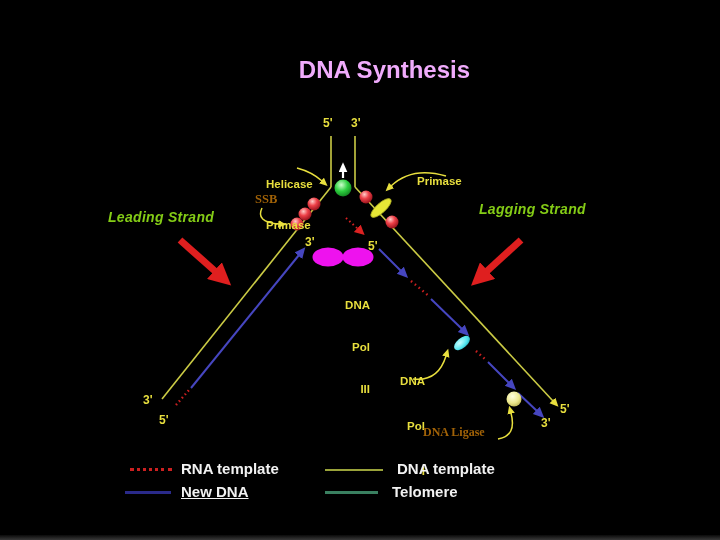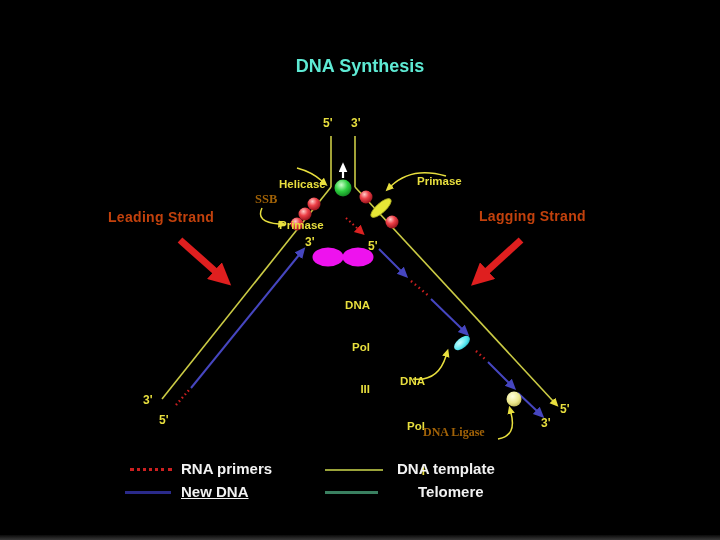--- a/index.html
+++ b/index.html
@@ -1,22 +1,22 @@
 <!DOCTYPE html>
 <html><head>
 <meta charset="utf-8">
 <style>
   html,body{margin:0;padding:0;background:#000;}
   #stage{
     position:relative;width:720px;height:540px;background:#000;overflow:hidden;
     font-family:"Liberation Sans",sans-serif;
   }
   .lbl{position:absolute;white-space:pre;}
-  .title{font-size:18px;font-weight:bold;color:#5eead4;text-align:center;}
-  .strandname{font-size:14px;font-weight:bold;color:#c2410c;letter-spacing:.3px;}
+  .title{font-size:24px;font-weight:bold;color:#f0abfc;text-align:right;}
+  .strandname{font-size:14px;font-weight:bold;color:#84cc16;letter-spacing:.3px;font-style:italic;}
   .ylab{color:#e8df3e;font-weight:bold;font-size:11.5px;line-height:13.5px;}
   .ylab-serif{color:#a16207;font-weight:bold;font-family:"Liberation Serif",serif;}
   .prime{color:#e8df3e;font-weight:bold;font-size:12px;}
   .center{text-align:right;}
   .legend-label{font-size:15px;font-weight:bold;color:#f2f2f2;}
   .swatch{position:absolute;}
   .sw-rna{border-top:3px dotted #cc2020;width:42px;height:0;}
   .sw-newdna{background:#2a2a8a;width:46px;height:3px;}
   .sw-template{background:#9aa33a;width:58px;height:2px;}
   .sw-telomere{background:#3a8060;width:53px;height:3px;}
@@ -109,23 +109,23 @@
     <path d="M297,168 Q312,172 322,181" stroke="#e8df3e" stroke-width="1.5" fill="none" marker-end="url(#mYel)"></path>
     <path d="M446,176 Q412,166 391,186" stroke="#e8df3e" stroke-width="1.5" fill="none" marker-end="url(#mYel)"></path>
     <path d="M262,208 Q255,222 279,224" stroke="#e8df3e" stroke-width="1.5" fill="none" marker-end="url(#mYel)"></path>
     <path d="M413,379 Q438,382 446,356" stroke="#e8df3e" stroke-width="1.5" fill="none" marker-end="url(#mYel)"></path>
     <path d="M498,439 Q517,436 511,413" stroke="#e8df3e" stroke-width="1.5" fill="none" marker-end="url(#mYel)"></path>
   </svg>
 
   <div class="lbl title" style="left:250px;top:56px;width:220px;">DNA Synthesis</div>
 
   <div class="lbl strandname" style="left:108px;top:209px;">Leading Strand</div>
-  <div class="lbl strandname" style="left:479px;top:208px;">Lagging Strand</div>
+  <div class="lbl strandname" style="left:479px;top:201px;">Lagging Strand</div>
 
-  <div class="lbl ylab" style="left:266px;top:151px;margin-left:13px;">
+  <div class="lbl ylab" style="left:266px;top:151px;">
     <div>Helicase</div>
     <div>Primase</div>
   </div>
   <div class="lbl ylab-serif" style="left:255px;top:192px;font-size:12.5px;">SSB</div>
   <div class="lbl ylab" style="left:417px;top:175px;text-align:center;">Primase</div>
 
   <div class="lbl ylab center" style="left:318px;top:270px;width:52px;line-height:14px;">
     <div>DNA</div>
     <div>Pol</div>
     <div>III</div>
@@ -141,26 +141,26 @@
   <div class="lbl prime" style="left:351px;top:116px;">3'</div>
   <div class="lbl prime" style="left:305px;top:235px;">3'</div>
   <div class="lbl prime" style="left:368px;top:239px;">5'</div>
   <div class="lbl prime" style="left:143px;top:393px;">3'</div>
   <div class="lbl prime" style="left:159px;top:413px;">5'</div>
   <div class="lbl prime" style="left:541px;top:416px;">3'</div>
   <div class="lbl prime" style="left:560px;top:402px;">5'</div>
 
   <div>
     <div class="swatch sw-rna" style="left:130px;top:468px;"></div>
-    <div class="lbl legend-label" style="left:181px;top:460px;">RNA primers</div>
+    <div class="lbl legend-label" style="left:181px;top:460px;">RNA template</div>
 
     <div class="swatch sw-newdna" style="left:125px;top:491px;"></div>
     <div class="lbl legend-label" style="left:181px;top:483px;text-decoration:underline;">New DNA</div>
 
     <div class="swatch sw-template" style="left:325px;top:469px;"></div>
     <div class="lbl legend-label" style="left:397px;top:460px;">DNA template</div>
 
     <div class="swatch sw-telomere" style="left:325px;top:491px;"></div>
-    <div class="lbl legend-label" style="left:392px;top:483px;margin-left:26px;">Telomere</div>
+    <div class="lbl legend-label" style="left:392px;top:483px;">Telomere</div>
   </div>
 
   <div class="bottom-edge"></div>
 </div>
 
 </body></html>

